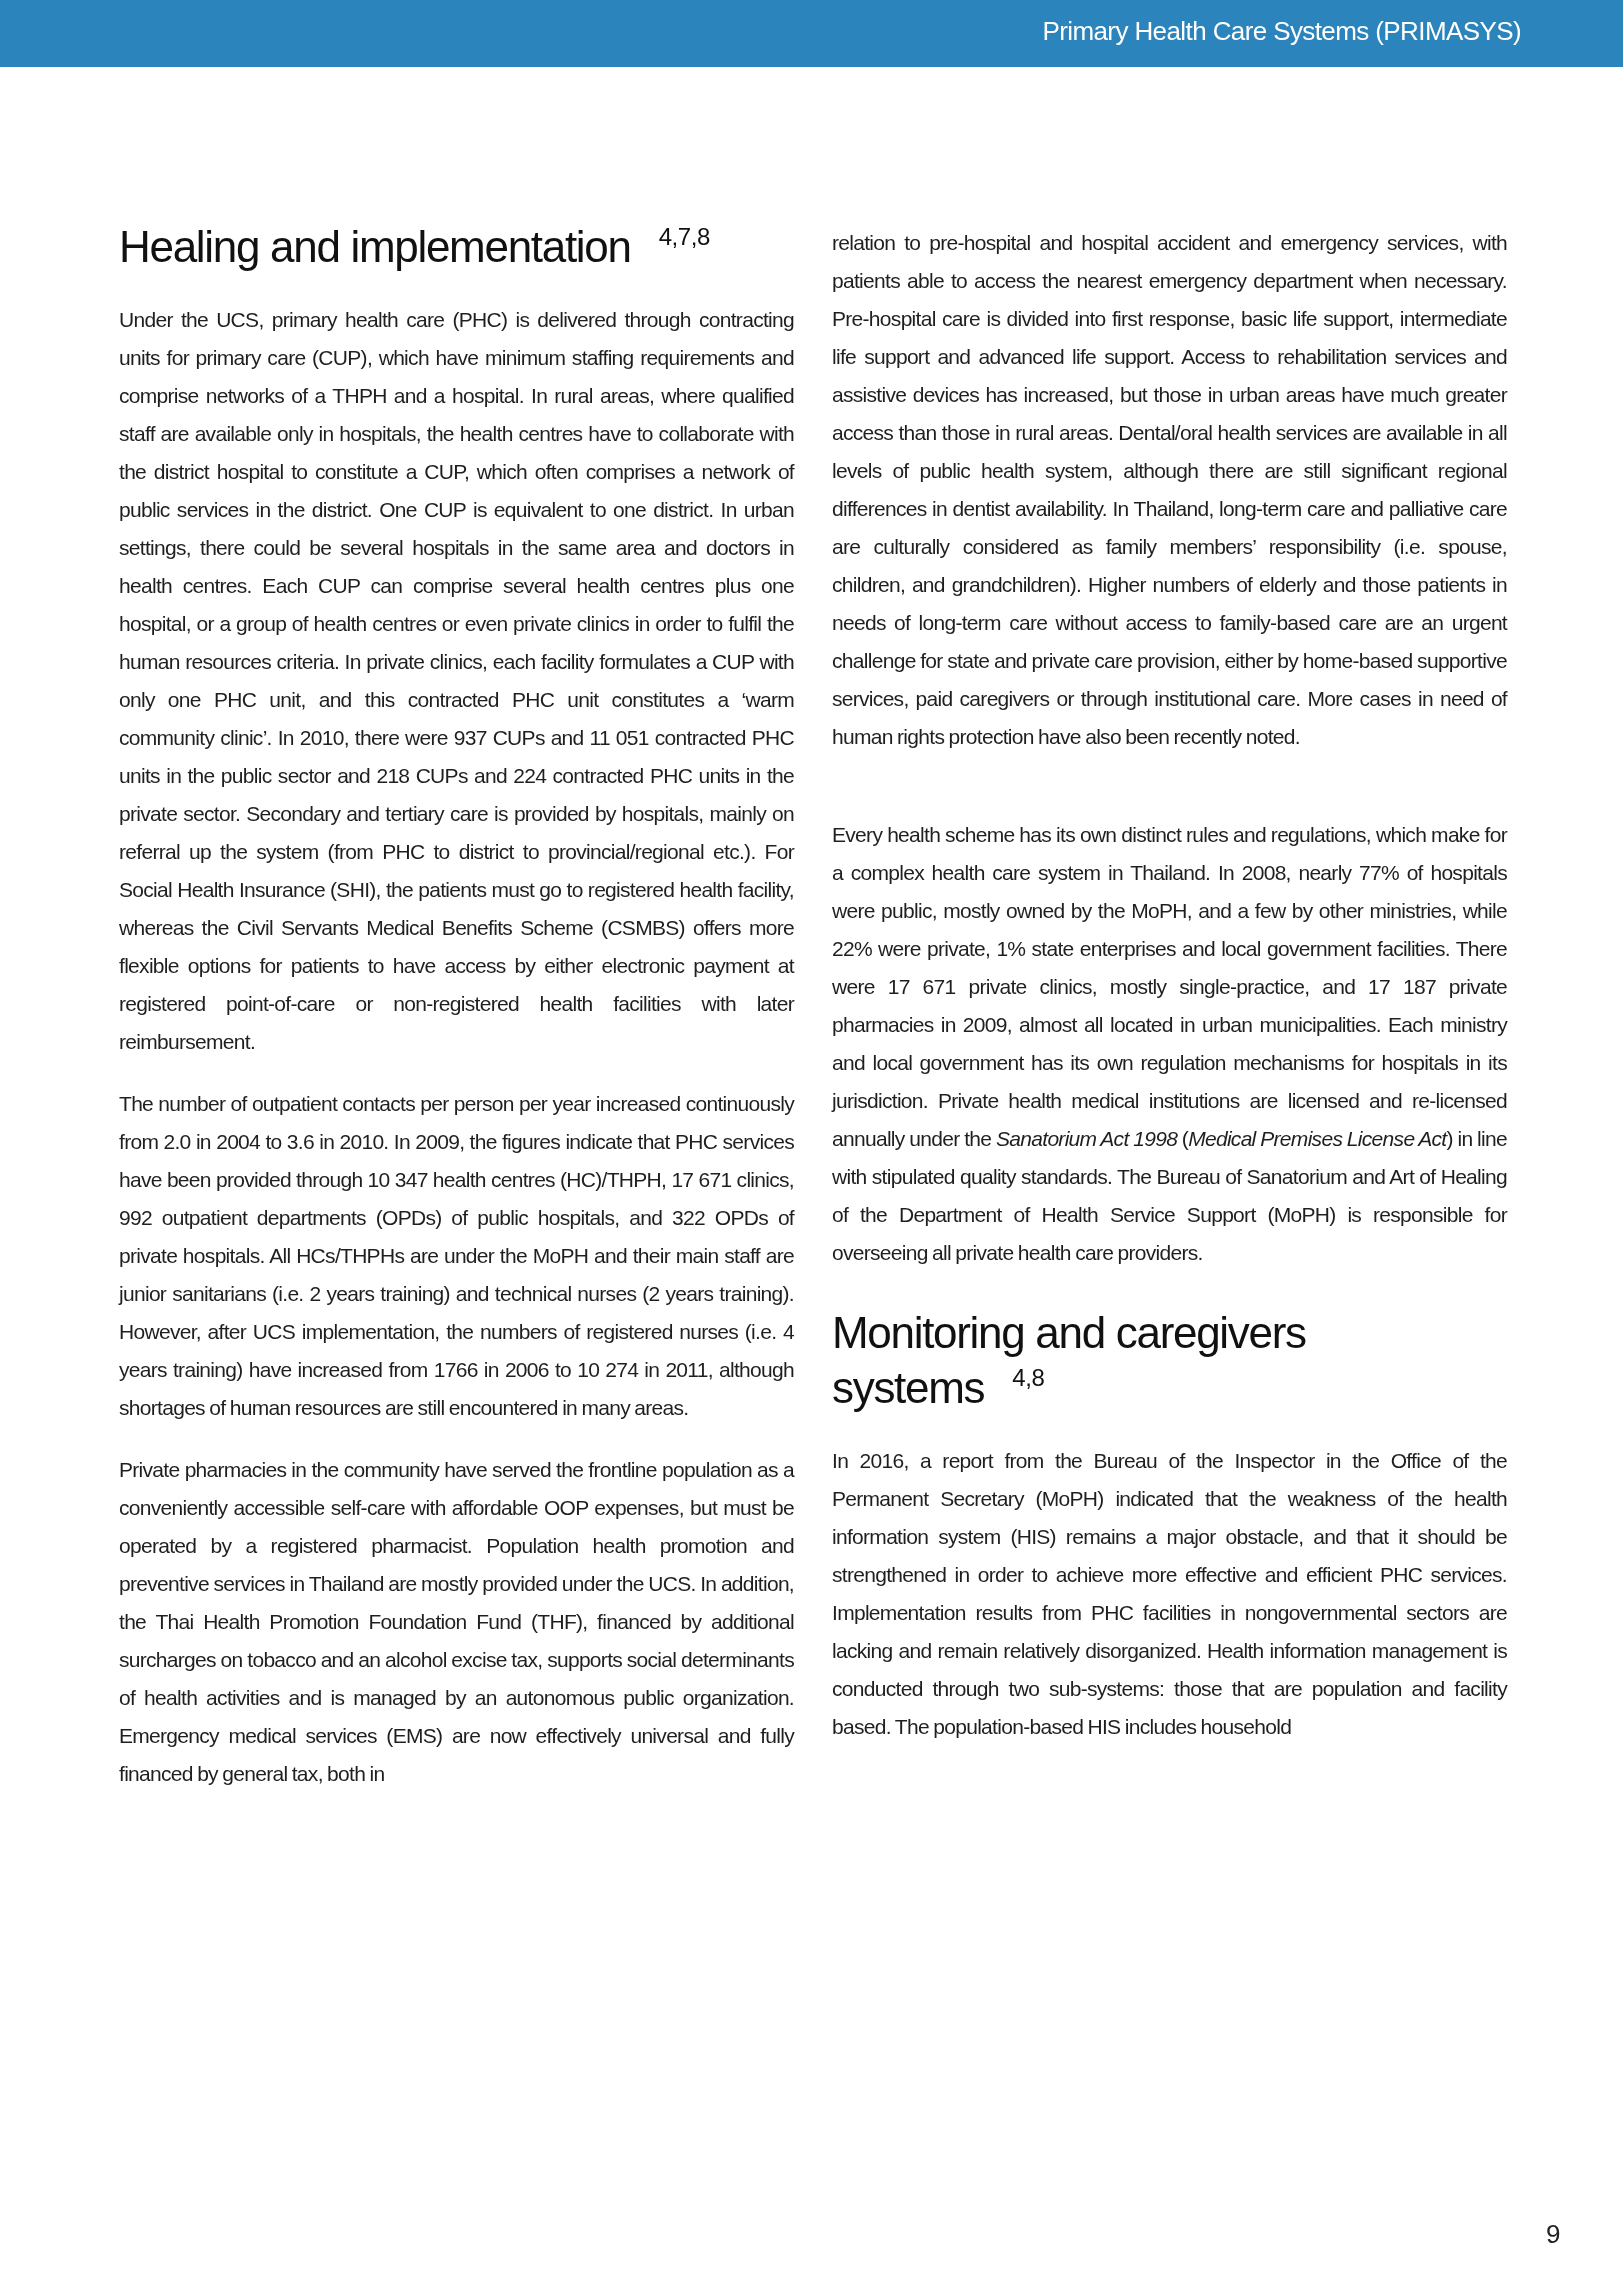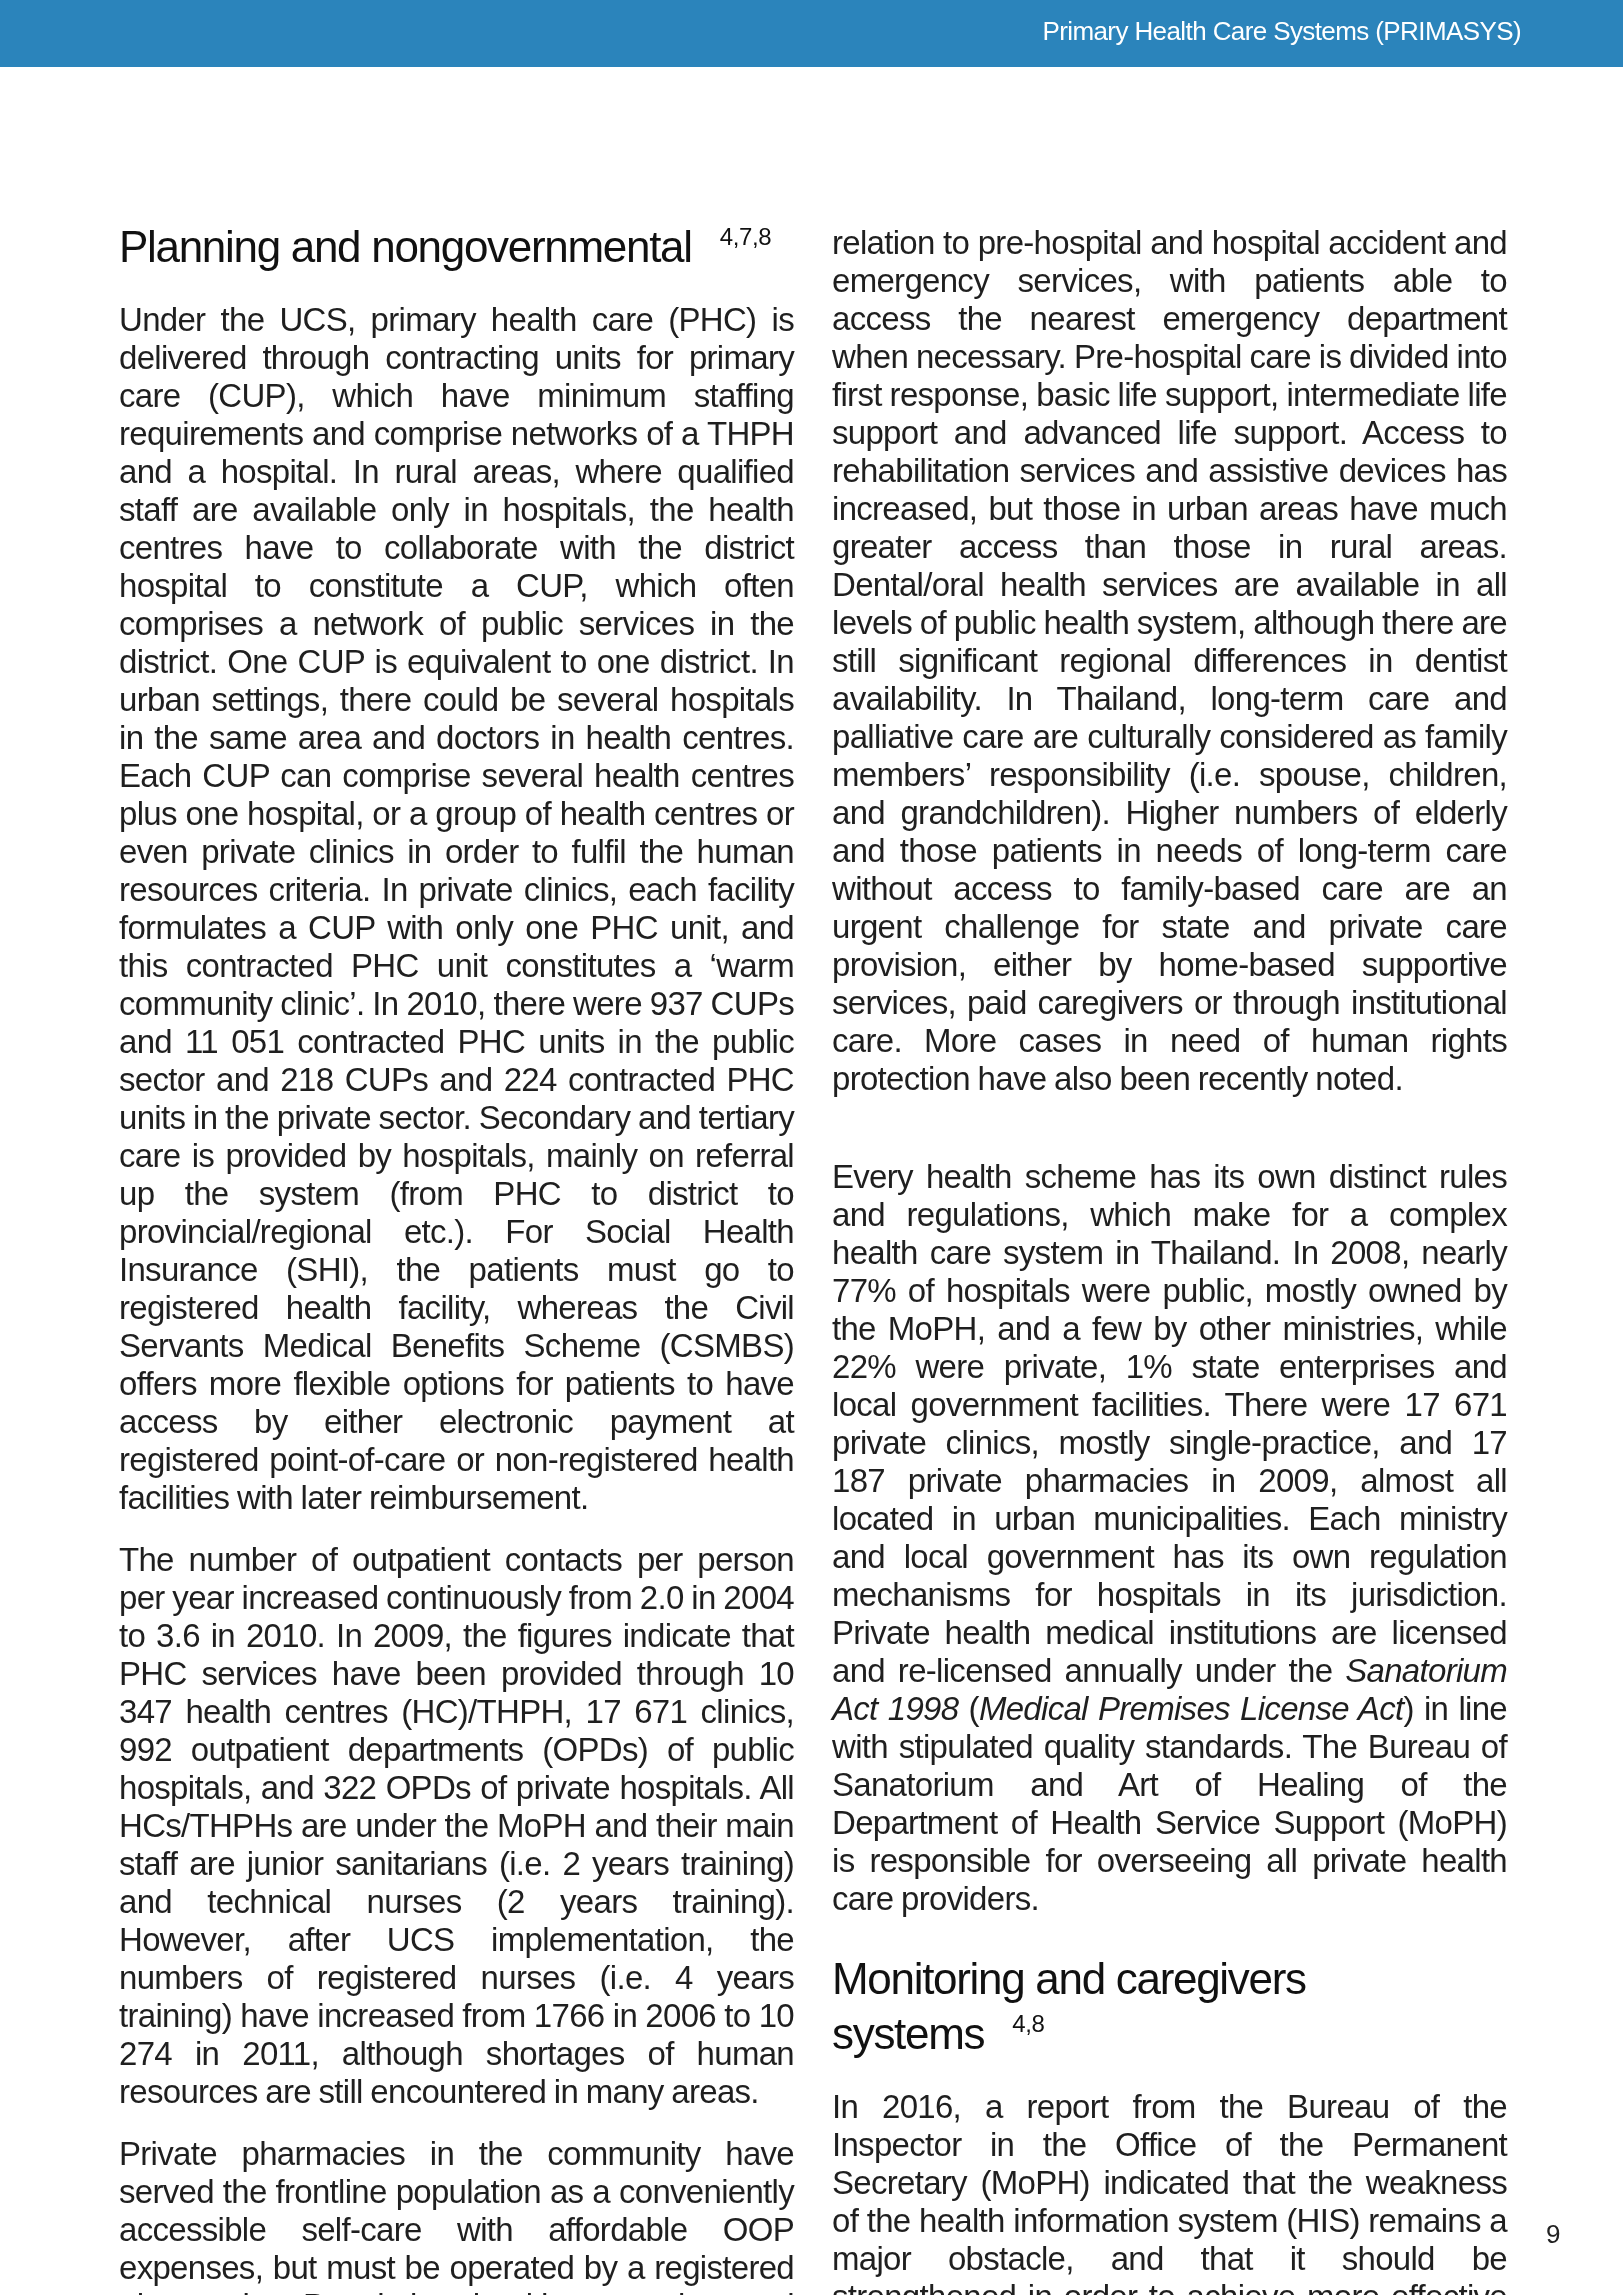--- a/index.html
+++ b/index.html
@@ -9,39 +9,39 @@
             background: #2b84bb; padding-left: 15px; }
   .header-title { position: absolute; right: 117px; top: 14.3px; color: #ffffff;
                   font-size: 26px; letter-spacing: -0.6px; line-height: 35px;
                   font-family: "Liberation Sans", sans-serif; }
   .col { position: absolute; width: 675px; }
   .col-left { left: 119px; top: 219px; }
   .col-right { left: 832px; top: 224px; }
   h2 { margin: 0; font-weight: normal; font-size: 44px; line-height: 55px;
        letter-spacing: -1.3px; color: #111; font-family: "Liberation Sans", sans-serif; }
   h2 sup { font-size: 24px; letter-spacing: -0.4px; vertical-align: 17.4px; line-height: 0; margin-left: 28px; }
-  p { margin: 0; font-size: 33px; line-height: 38px; text-align: justify;
+  p { margin: 0; font-size: 21px; line-height: 38px; text-align: justify;
       letter-spacing: -0.7px; word-spacing: -0.8px; color: #1f1f1f;
       font-family: "Liberation Sans", sans-serif; hyphens: none; }
   .gap-after-h { height: 27px; }
   .para-gap { height: 24px; }
   .h-gap { height: 33px; }
   .page-number { position: absolute; left: 1546px; top: 2219px; font-size: 26px;
                  color: #222; font-family: "Liberation Sans", sans-serif; }
   em { font-style: italic; }
 </style>
 </head>
 <body>
 
 <div class="header">
   <div class="header-title">Primary Health Care Systems (PRIMASYS)</div>
 </div>
 
 <div class="col col-left">
-  <h2><span>Planning and nongovernmental</span><sup>4,7,8</sup></h2>
+  <h2><span>Healing and implementation</span><sup>4,7,8</sup></h2>
   <div class="gap-after-h"></div>
   <p>Under the UCS, primary health care (PHC) is delivered through contracting units for primary care (CUP), which have minimum staffing requirements and comprise networks of a THPH and a hospital. In rural areas, where qualified staff are available only in hospitals, the health centres have to collaborate with the district hospital to constitute a CUP, which often comprises a network of public services in the district. One CUP is equivalent to one district. In urban settings, there could be several hospitals in the same area and doctors in health centres. Each CUP can comprise several health centres plus one hospital, or a group of health centres or even private clinics in order to fulfil the human resources criteria. In private clinics, each facility formulates a CUP with only one PHC unit, and this contracted PHC unit constitutes a ‘warm community clinic’. In 2010, there were 937 CUPs and 11 051 contracted PHC units in the public sector and 218 CUPs and 224 contracted PHC units in the private sector. Secondary and tertiary care is provided by hospitals, mainly on referral up the system (from PHC to district to provincial/regional etc.). For Social Health Insurance (SHI), the patients must go to registered health facility, whereas the Civil Servants Medical Benefits Scheme (CSMBS) offers more flexible options for patients to have access by either electronic payment at registered point-of-care or non-registered health facilities with later reimbursement.</p>
   <div class="para-gap"></div>
   <p>The number of outpatient contacts per person per year increased continuously from 2.0 in 2004 to 3.6 in 2010. In 2009, the figures indicate that PHC services have been provided through 10 347 health centres (HC)/THPH, 17 671 clinics, 992 outpatient departments (OPDs) of public hospitals, and 322 OPDs of private hospitals. All HCs/THPHs are under the MoPH and their main staff are junior sanitarians (i.e. 2 years training) and technical nurses (2 years training). However, after UCS implementation, the numbers of registered nurses (i.e. 4 years training) have increased from 1766 in 2006 to 10 274 in 2011, although shortages of human resources are still encountered in many areas.</p>
   <div class="para-gap"></div>
   <p>Private pharmacies in the community have served the frontline population as a conveniently accessible self-care with affordable OOP expenses, but must be operated by a registered pharmacist. Population health promotion and preventive services in Thailand are mostly provided under the UCS. In addition, the Thai Health Promotion Foundation Fund (THF), financed by additional surcharges on tobacco and an alcohol excise tax, supports social determinants of health activities and is managed by an autonomous public organization. Emergency medical services (EMS) are now effectively universal and fully financed by general tax, both in</p>
 </div>
 
 <div class="col col-right">
   <p>relation to pre-hospital and hospital accident and emergency services, with patients able to access the nearest emergency department when necessary. Pre-hospital care is divided into first response, basic life support, intermediate life support and advanced life support. Access to rehabilitation services and assistive devices has increased, but those in urban areas have much greater access than those in rural areas. Dental/oral health services are available in all levels of public health system, although there are still significant regional differences in dentist availability. In Thailand, long-term care and palliative care are culturally considered as family members’ responsibility (i.e. spouse, children, and grandchildren). Higher numbers of elderly and those patients in needs of long-term care without access to family-based care are an urgent challenge for state and private care provision, either by home-based supportive services, paid caregivers or through institutional care. More cases in need of human rights protection have also been recently noted.</p>

